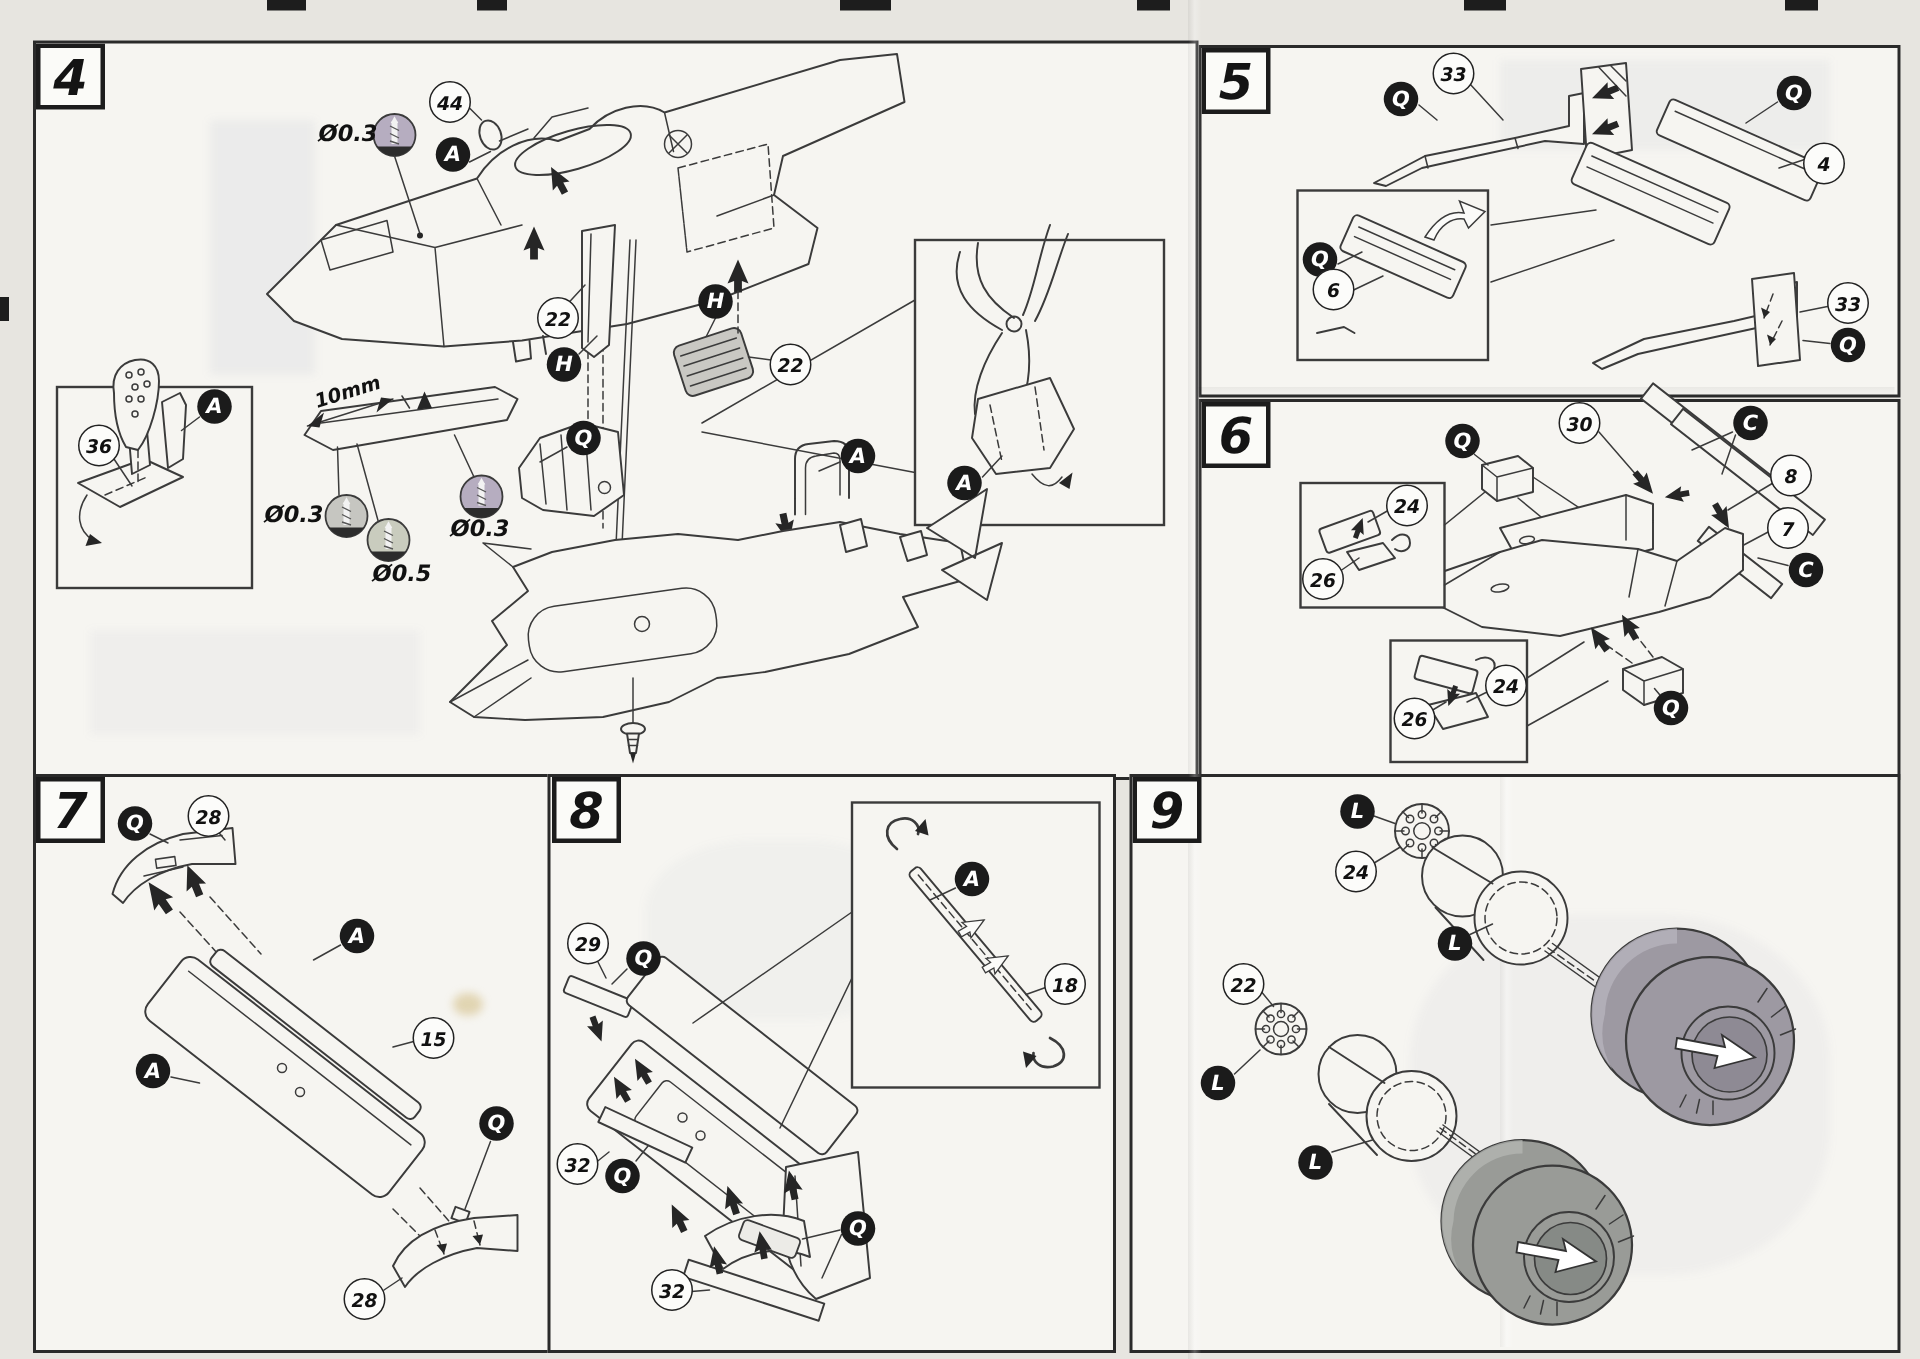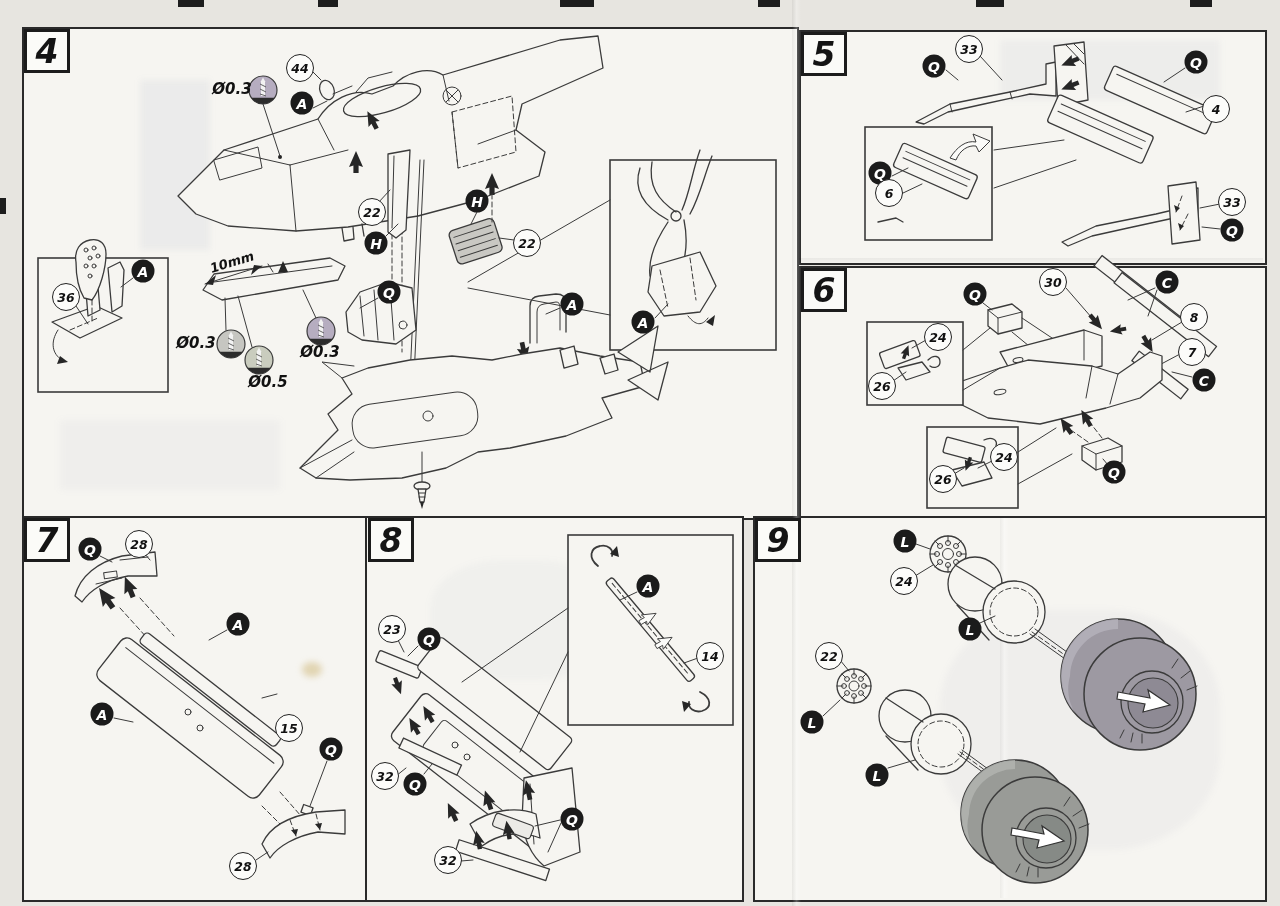--- a/index.html
+++ b/index.html
@@ -498,33 +498,33 @@
   <div class="badge" style="left:975px;top:294px">Q</div>
   <div class="callout" style="left:938px;top:337px">24</div>
   <div class="callout" style="left:882px;top:386px">26</div>
   <div class="callout" style="left:1004px;top:457px">24</div>
   <div class="callout" style="left:943px;top:479px">26</div>
   <div class="badge" style="left:1114px;top:472px">Q</div>
 
   <div class="badge" style="left:90px;top:549px">Q</div>
   <div class="callout" style="left:139px;top:544px">28</div>
   <div class="badge" style="left:238px;top:624px">A</div>
-  <div class="callout" style="left:289px;top:728px">15</div>
+  <div class="callout" style="left:289px;top:692px">15</div>
   <div class="badge" style="left:102px;top:714px">A</div>
   <div class="badge" style="left:331px;top:749px">Q</div>
   <div class="callout" style="left:243px;top:866px">28</div>
 
-  <div class="callout" style="left:392px;top:629px">23</div>
+  <div class="callout" style="left:392px;top:629px">29</div>
   <div class="badge" style="left:429px;top:639px">Q</div>
   <div class="callout" style="left:385px;top:776px">32</div>
   <div class="badge" style="left:415px;top:784px">Q</div>
   <div class="callout" style="left:448px;top:860px">32</div>
   <div class="badge" style="left:572px;top:819px">Q</div>
   <div class="badge" style="left:648px;top:586px">A</div>
-  <div class="callout" style="left:710px;top:656px">14</div>
+  <div class="callout" style="left:710px;top:656px">18</div>
 
   <div class="badge" style="left:905px;top:541px">L</div>
   <div class="callout" style="left:904px;top:581px">24</div>
   <div class="badge" style="left:970px;top:629px">L</div>
   <div class="callout" style="left:829px;top:656px">22</div>
   <div class="badge" style="left:812px;top:722px">L</div>
   <div class="badge" style="left:877px;top:775px">L</div>
 </div>
 
 </body></html>

